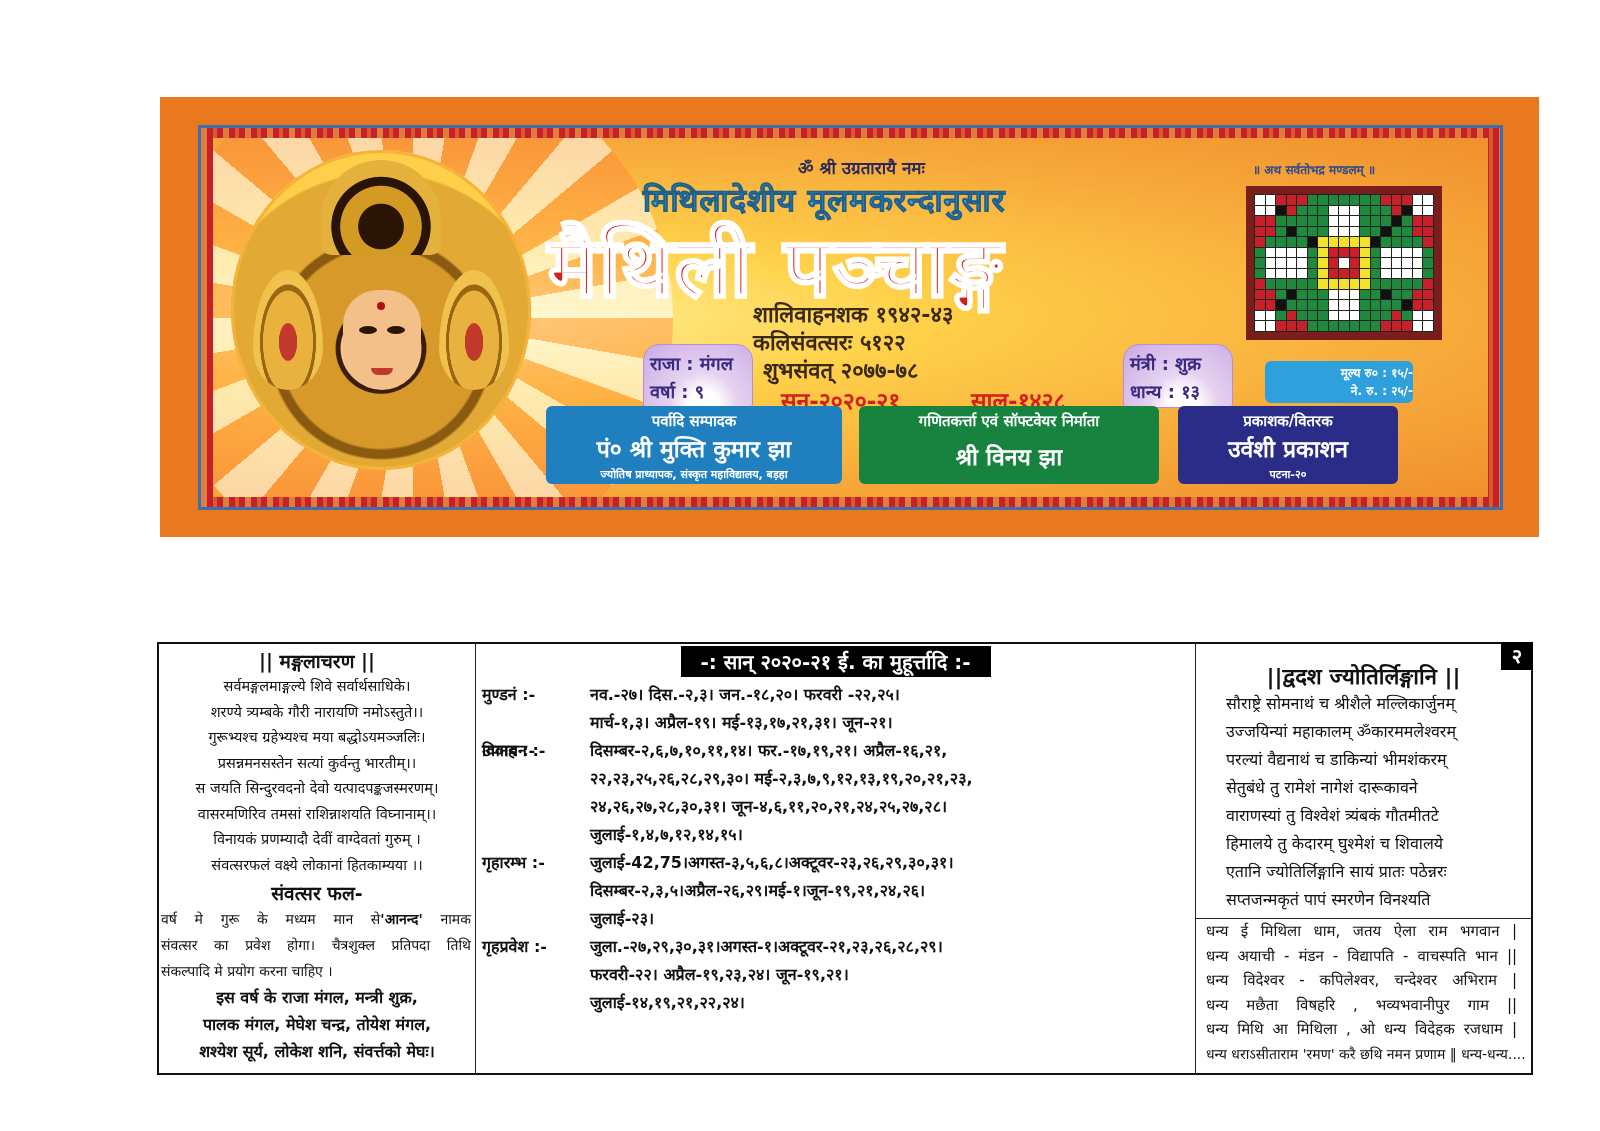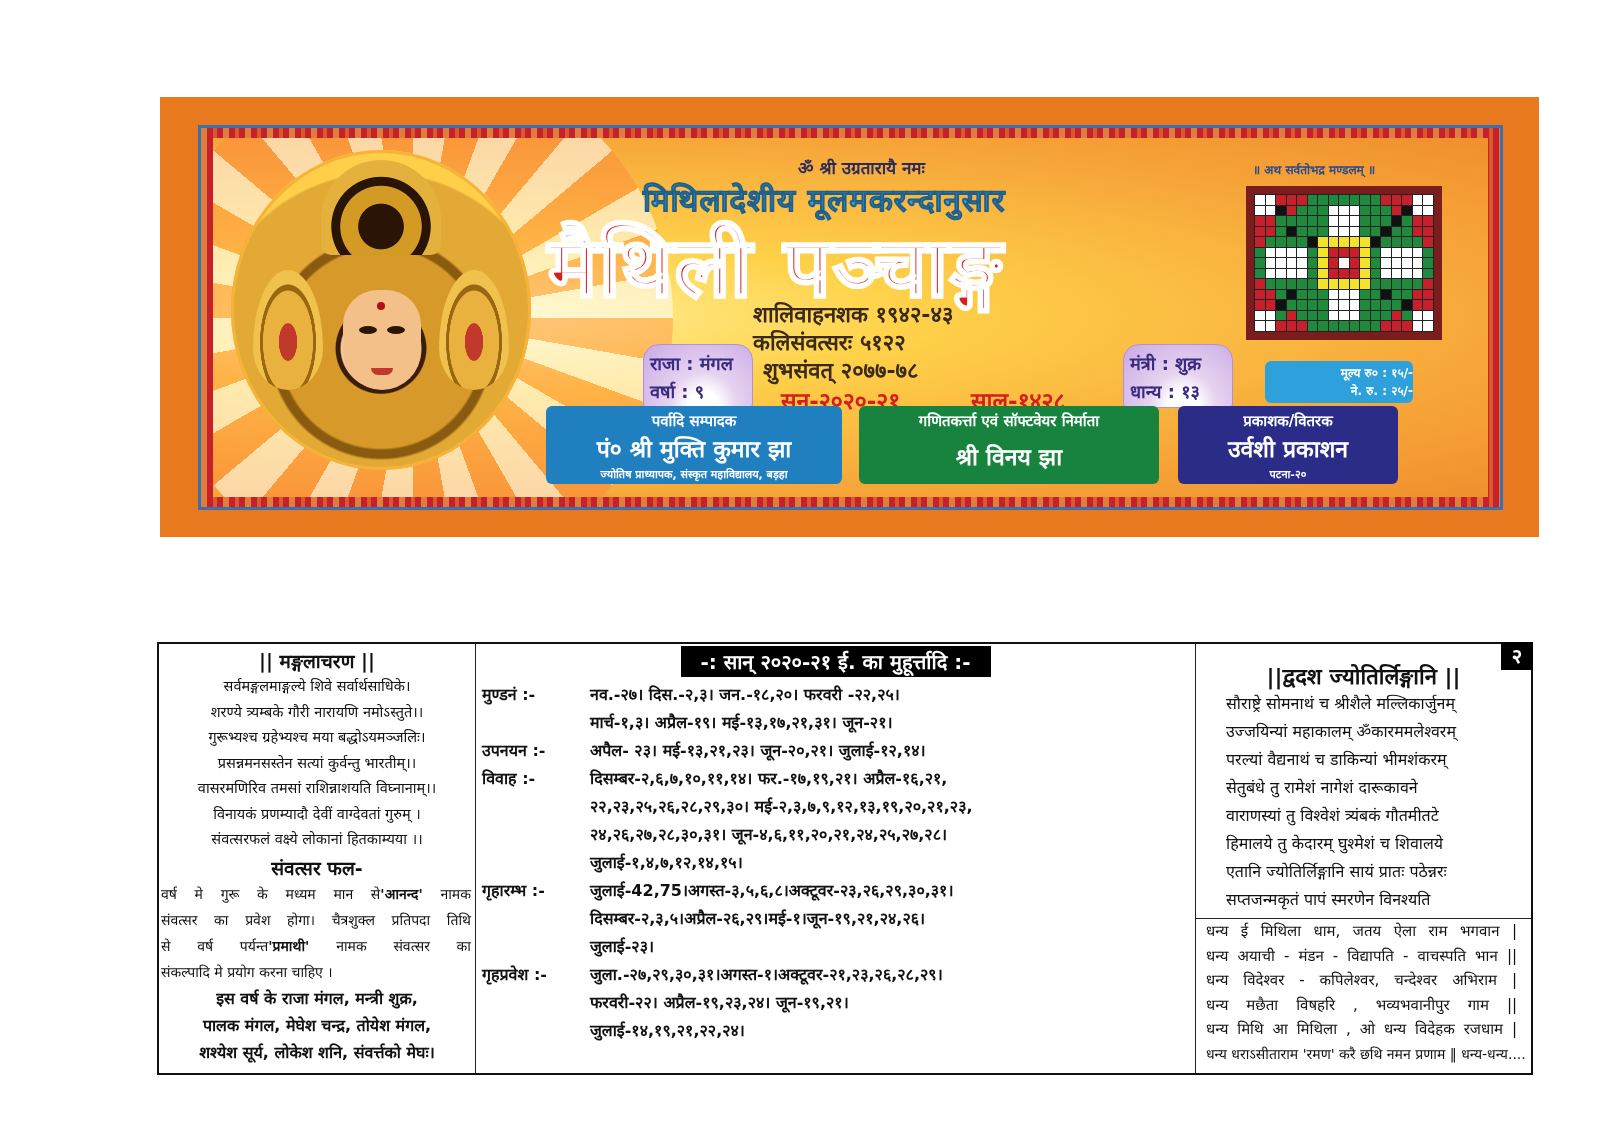--- a/index.html
+++ b/index.html
@@ -378,48 +378,45 @@
 
 <div class="sheet">
   <div class="pagenum">२</div>
 
   <div class="col col1">
     <div class="c1-head">|| मङ्गलाचरण ||</div>
     <div class="c1-verse">सर्वमङ्गलमाङ्गल्ये शिवे सर्वार्थसाधिके।</div>
     <div class="c1-verse">शरण्ये त्र्यम्बके गौरी नारायणि नमोऽस्तुते।।</div>
     <div class="c1-verse">गुरूभ्यश्च ग्रहेभ्यश्च मया बद्धोऽयमञ्जलिः।</div>
     <div class="c1-verse">प्रसन्नमनसस्तेन सत्यां कुर्वन्तु भारतीम्।।</div>
+    <div class="c1-verse">स जयति सिन्दुरवदनो देवो यत्पादपङ्कजस्मरणम्।</div>
     <div class="c1-verse">वासरमणिरिव तमसां राशिन्नाशयति विघ्नानाम्।।</div>
     <div class="c1-verse">विनायकं प्रणम्यादौ देवीं वाग्देवतां गुरुम् ।</div>
     <div class="c1-verse">संवत्सरफलं वक्ष्ये लोकानां हितकाम्यया ।।</div>
     <div class="c1-sub">संवत्सर फल-</div>
     <div class="c1-para"><span>वर्ष मे गुरू के मध्यम मान से</span><b>'आनन्द'</b><span> नामक</span></div>
     <div class="c1-para">संवत्सर का प्रवेश होगा। चैत्रशुक्ल प्रतिपदा तिथि</div>
-    <div class="c1-para"><span>से वर्ष पर्यन्त</span><b>'प्रमाथी'</b><span> नामक संवत्सर का</span></div>
     <div class="c1-para" style="text-align-last:left">संकल्पादि मे प्रयोग करना चाहिए ।</div>
     <div class="c1-bold">इस वर्ष के राजा मंगल, मन्त्री शुक्र,</div>
     <div class="c1-bold">पालक मंगल, मेघेश चन्द्र, तोयेश मंगल,</div>
     <div class="c1-bold">शश्येश सूर्य, लोकेश शनि, संवर्त्तको मेघः।</div>
   </div>
 
   <div class="col col2">
     <span class="c2-title">-: सान् २०२०-२१ ई. का मुहूर्त्तादि :-</span>
     <div id="muhurat-rows">
         <div class="muh-row">
           <div class="label">मुण्डनं   :-</div>
           <div class="lines">
             <div>नव.-२७।  दिस.-२,३।  जन.-१८,२०।  फरवरी -२२,२५।</div>
             <div>मार्च-१,३।  अप्रैल-१९।  मई-१३,१७,२१,३१।  जून-२१।</div>
           </div>
         </div>
         <div class="muh-row">
           <div class="label">उपनयन :-</div>
-          <div class="lines">
-            <div>अपैल- २३। मई-१३,२१,२३। जून-२०,२१। जुलाई-१२,१४।</div>
-          </div>
         </div>
         <div class="muh-row">
           <div class="label">विवाह   :-</div>
           <div class="lines">
             <div>दिसम्बर-२,६,७,१०,११,१४। फर.-१७,१९,२१। अप्रैल-१६,२१,</div>
             <div>२२,२३,२५,२६,२८,२९,३०। मई-२,३,७,९,१२,१३,१९,२०,२१,२३,</div>
             <div>२४,२६,२७,२८,३०,३१। जून-४,६,११,२०,२१,२४,२५,२७,२८।</div>
             <div>जुलाई-१,४,७,१२,१४,१५।</div>
           </div>
         </div>

